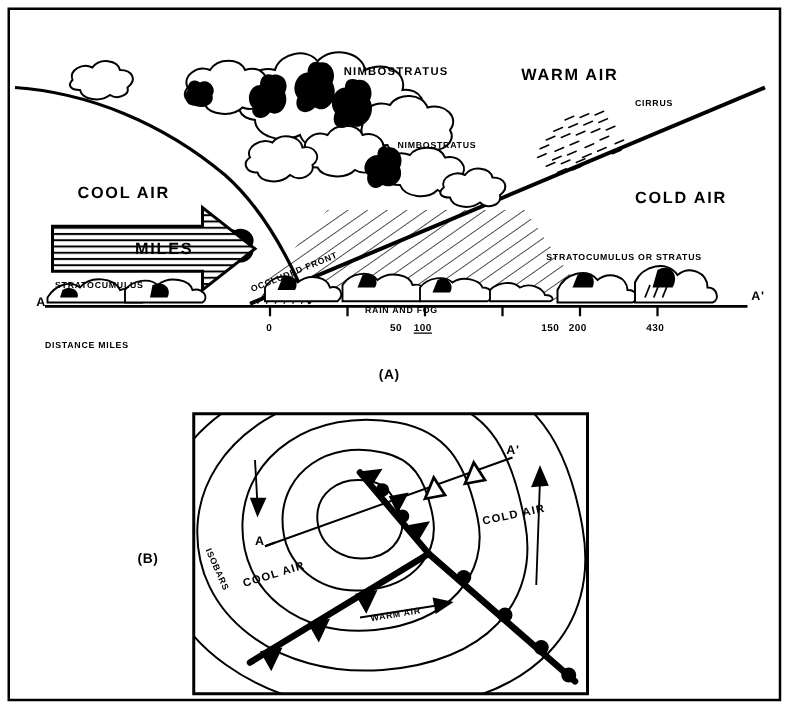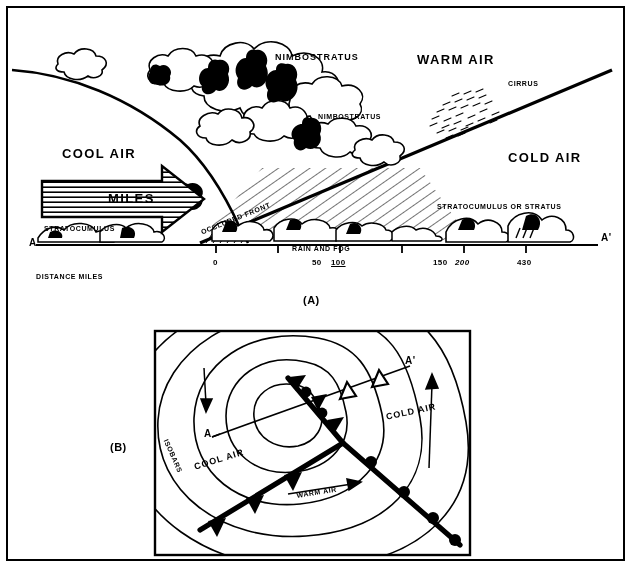--- a/index.html
+++ b/index.html
@@ -238,21 +238,21 @@
   <div class="lbl lbl-sm" style="left:200px; top:229px; transform: rotate(-22deg); transform-origin: left top;">OCCLUDED FRONT</div>
   <div class="lbl lbl-sm" style="left:292px; top:245px;">RAIN AND FOG</div>
 
   <div class="lbl lbl-axend" style="left:29px; top:237px;">A</div>
   <div class="lbl lbl-axend" style="left:601px; top:232px;">A'</div>
 
   <div class="lbl lbl-tick" style="left:213px; top:258px;">0</div>
   <div class="lbl lbl-tick" style="left:272px; top:258px;margin-left:40px;">50</div>
   <div class="lbl lbl-tick" style="left:331px; top:258px;text-decoration:underline;">100</div>
   <div class="lbl lbl-tick" style="left:393px; top:258px;margin-left:40px;">150</div>
-  <div class="lbl lbl-tick" style="left:455px; top:258px;font-style:italic;">200</div>
+  <div class="lbl lbl-tick" style="left:455px; top:258px;">200</div>
   <div class="lbl lbl-tick" style="left:517px; top:258px;">430</div>
 
   <div class="lbl lbl-sm" style="left:36px; top:273px;">DISTANCE  MILES</div>
 
   <div class="lbl lbl-panel" style="left:303px; top:294px;">(A)</div>
 
   <svg class="layer" viewBox="0 0 633 569">
     <defs>
       <clipPath id="mapClip">
         <rect x="155" y="331" width="315" height="224"></rect>

